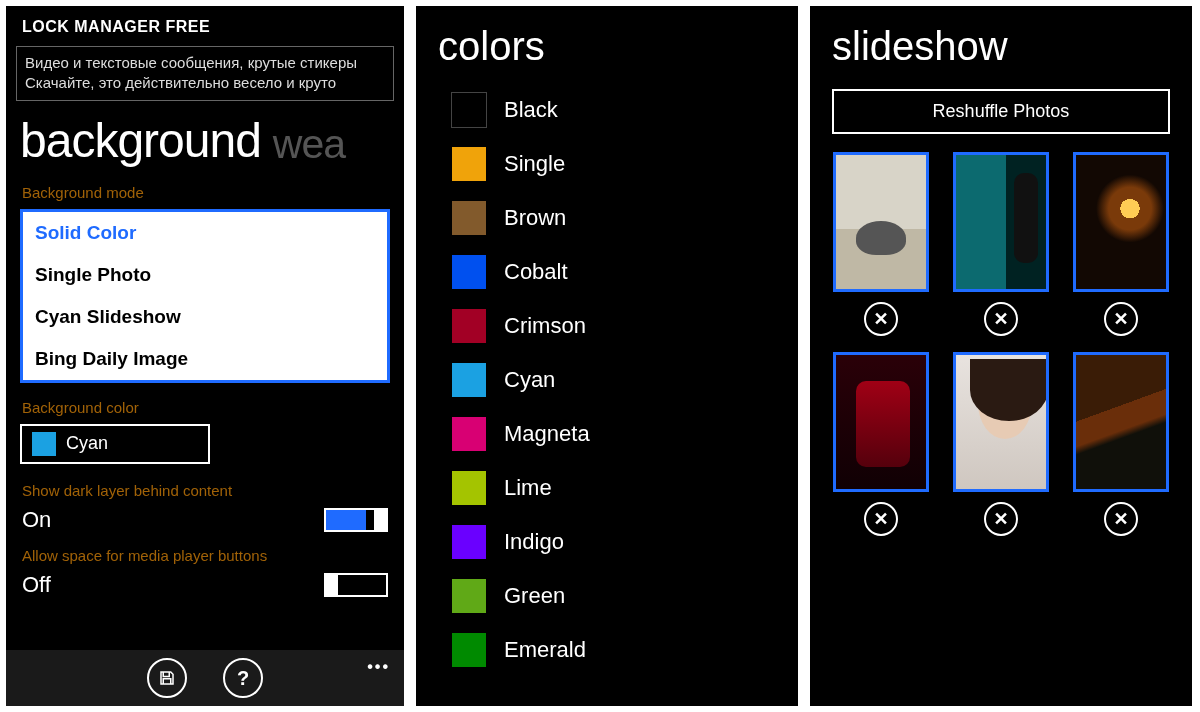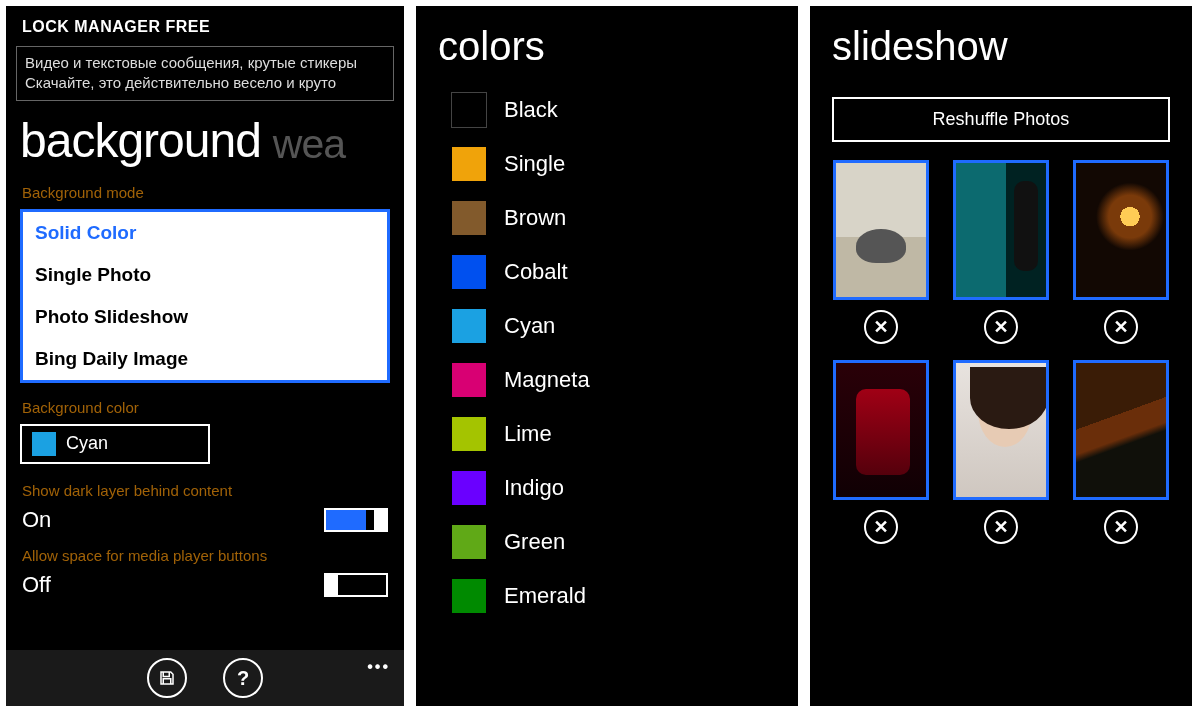--- a/index.html
+++ b/index.html
@@ -154,21 +154,21 @@
     padding: 10px 0;
     cursor: pointer;
   }
   .color-item .swatch {
     width: 34px; height: 34px;
   }
   .color-item .label { font-size: 22px; }
 
   
   .reshuffle {
-    margin: 14px 22px 18px;
+    margin: 6px 22px 18px;
     border: 2px solid #fff;
     text-align: center;
     padding: 10px 8px;
     font-size: 18px;
     cursor: pointer;
   }
   .photo-grid {
     padding: 0 20px;
     display: grid;
     grid-template-columns: repeat(3, 1fr);
@@ -216,21 +216,21 @@
 
   <div class="pivot">
     <span class="active">background</span>
     <span class="inactive">wea</span>
   </div>
 
   <div class="section-label">Background mode</div>
   <div class="dropdown-open">
     <div class="opt selected">Solid Color</div>
     <div class="opt">Single Photo</div>
-    <div class="opt">Photo Slideshow</div>
+    <div class="opt">Cyan Slideshow</div>
     <div class="opt">Bing Daily Image</div>
   </div>
 
   <div class="section-label">Background color</div>
   <div class="color-picker">
     <div class="swatch-sm" style="background:#1ba1e2"></div>
     <div class="name">Cyan</div>
   </div>
 
   <div class="section-label">Show dark layer behind content</div>
@@ -276,20 +276,24 @@
       </div>
       <div class="color-item">
         <div class="swatch" style="background: rgb(130, 90, 44);"></div>
         <div class="label">Brown</div>
       </div>
       <div class="color-item">
         <div class="swatch" style="background: rgb(0, 80, 239);"></div>
         <div class="label">Cobalt</div>
       </div>
       <div class="color-item">
+        <div class="swatch" style="background: rgb(162, 0, 37);"></div>
+        <div class="label">Crimson</div>
+      </div>
+      <div class="color-item">
         <div class="swatch" style="background: rgb(27, 161, 226);"></div>
         <div class="label">Cyan</div>
       </div>
       <div class="color-item">
         <div class="swatch" style="background: rgb(216, 0, 115);"></div>
         <div class="label">Magneta</div>
       </div>
       <div class="color-item">
         <div class="swatch" style="background: rgb(164, 196, 0);"></div>
         <div class="label">Lime</div>

